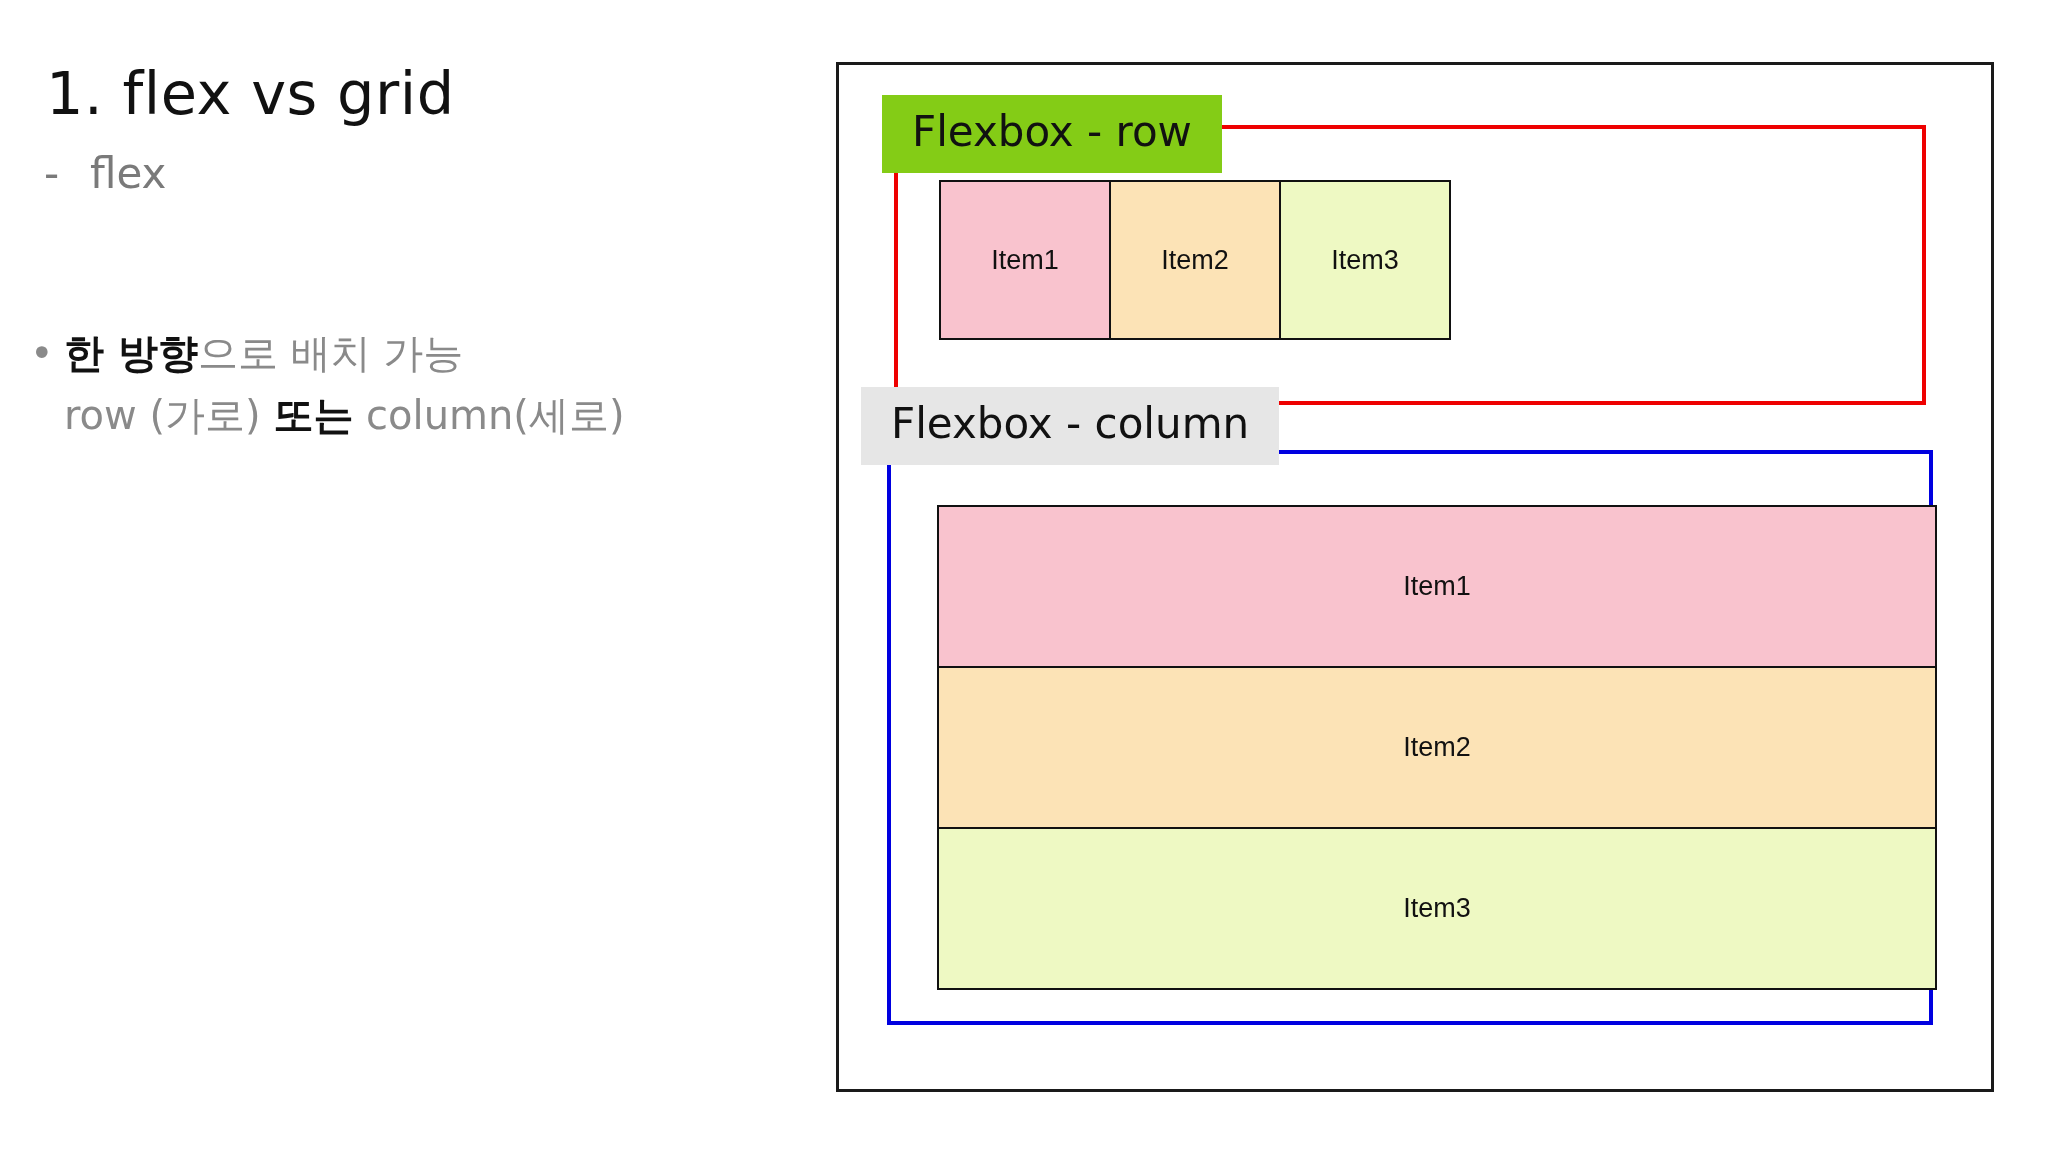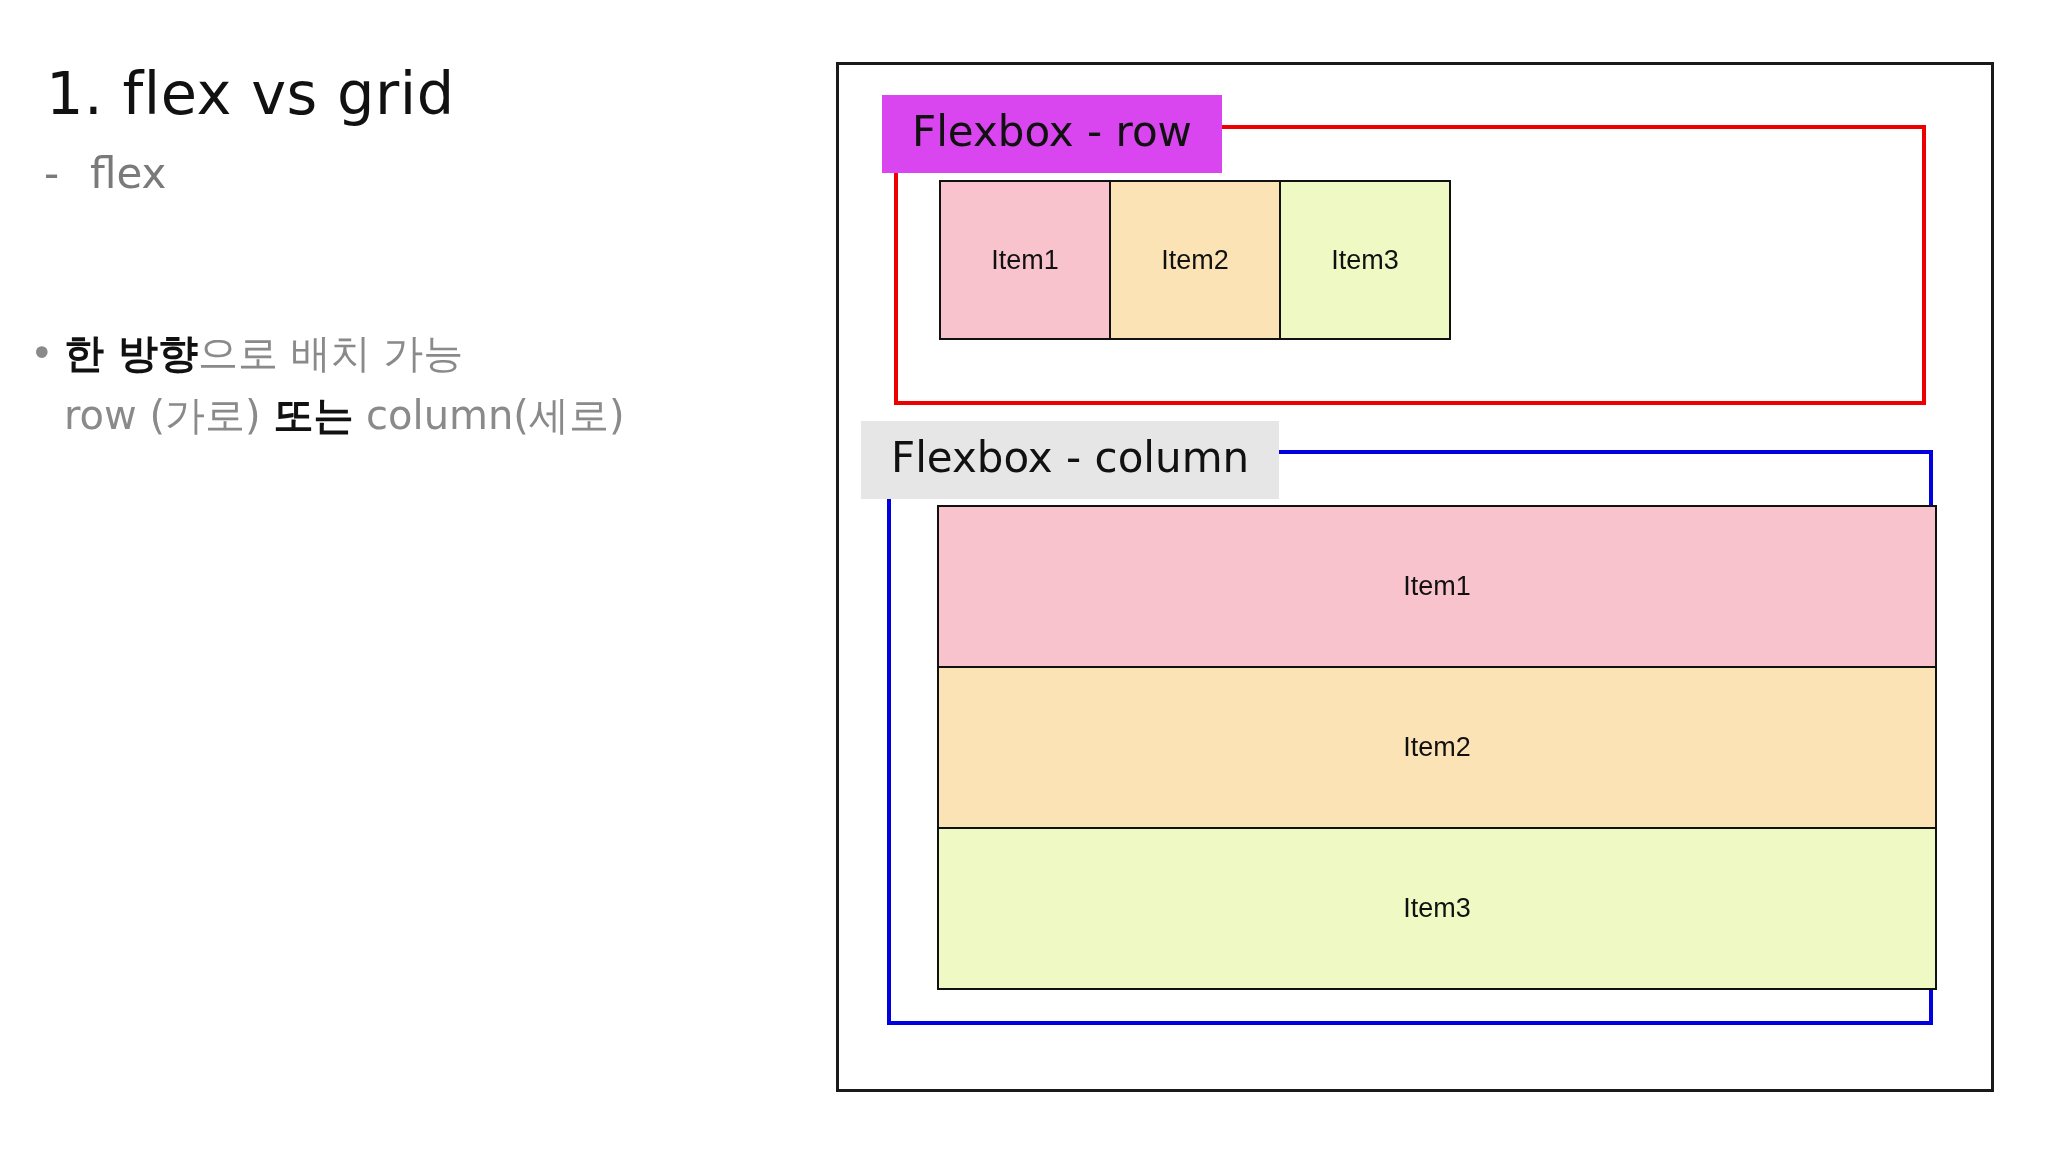--- a/index.html
+++ b/index.html
@@ -211,30 +211,30 @@
       <span>Item1</span>
     </div>
     <div class="item" style="background: rgb(252, 227, 182);">
       <span>Item2</span>
     </div>
     <div class="item" style="background: rgb(238, 249, 195);">
       <span>Item3</span>
     </div>
   </div>
 
-  <div class="tag tag-row" style="background: #d946ef;">Flexbox - row</div>
+  <div class="tag tag-row" style="background: #84cc16;">Flexbox - row</div>
 
   <div class="col-container" style="border-color: rgb(0, 0, 224);"></div>
 
   <div class="col-items">
     <div class="item" style="background: rgb(249, 195, 206);">
       <span>Item1</span>
     </div>
     <div class="item" style="background: rgb(252, 227, 182);">
       <span>Item2</span>
     </div>
     <div class="item" style="background: rgb(238, 249, 195);">
       <span>Item3</span>
     </div>
   </div>
 
-  <div class="tag tag-col" style="background: rgb(230, 230, 230); margin-top: 34px;">Flexbox - column</div>
+  <div class="tag tag-col" style="background: rgb(230, 230, 230);">Flexbox - column</div>
 </div>
 
 </body></html>

